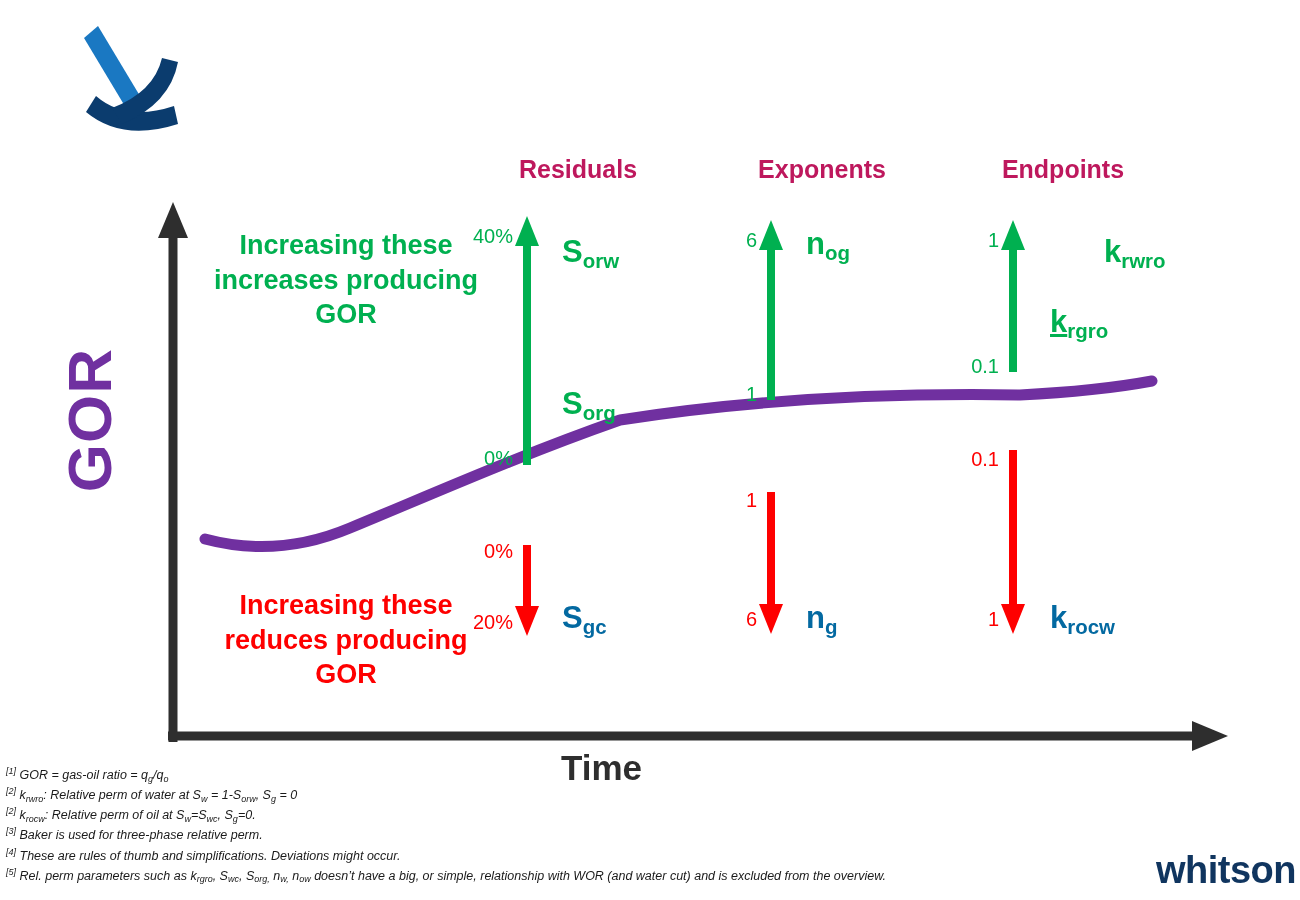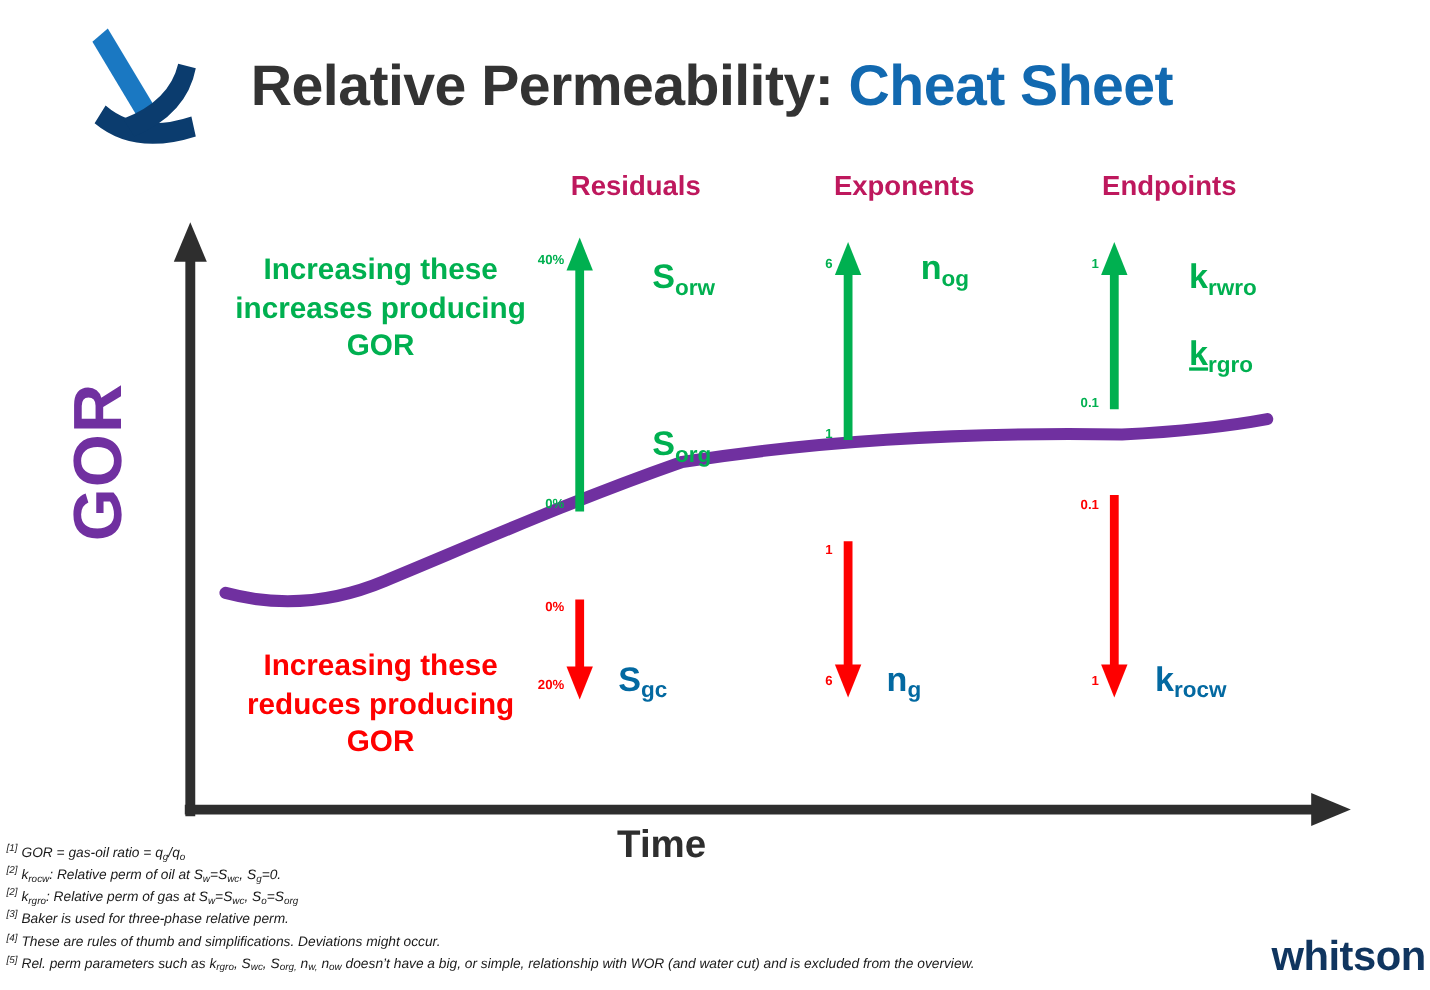--- a/index.html
+++ b/index.html
@@ -104,38 +104,38 @@
   }
   #callout-reduce {
     left: 196px;
     top: 588px;
     color: #fe0000;
   }
 
   
   .value-label {
     position: absolute;
-    font-size: 12px;
-    font-weight: bold;
+    font-size: 20px;
+    font-weight: normal;
     white-space: nowrap;
     text-align: right;
     transform: translate(-100%, -50%);
   }
   .value-label.green { color: #00b050; }
   .value-label.red   { color: #fe0000; }
 
   
   .var-label {
     position: absolute;
     font-size: 31px;
     font-weight: bold;
     white-space: nowrap;
     transform: translateY(-50%);
   }
-  .var-label.green { color: #00b050; margin-left: 31px; }
+  .var-label.green { color: #00b050; }
   .var-label.red   { color: #0369a1; }
   .var-label sub {
     font-size: 0.66em;
     font-weight: bold;
     vertical-align: baseline;
     position: relative;
     bottom: -0.30em;
   }
 
   
@@ -178,23 +178,20 @@
 
 <div class="stage">
 
   <svg id="logo-mark" viewBox="0 0 120 120">
     <path d="M20 8 L62 78 L48 90 L6 20 Z" fill="#1a78c2"></path>
     <path d="M18 78 Q48 104 96 88 L100 106 Q44 124 8 94 Z" fill="#0b3c6e"></path>
     <path d="M100 44 Q92 86 44 106 L34 90 Q76 74 84 40 Z" fill="#0b3c6e"></path>
     <path d="M104 42 Q104 92 48 110 L44 94 Q92 78 90 40 Z" fill="#1a78c2" opacity="0"></path>
   </svg>
 
-  <div id="page-title">
-    <span class="title-main">Relative Permeability:</span><span class="title-accent"> Cheat Sheet</span>
-  </div>
 
   <div class="col-header" id="col-header-residuals">Residuals</div>
   <div class="col-header" id="col-header-exponents">Exponents</div>
   <div class="col-header" id="col-header-endpoints">Endpoints</div>
 
   <svg id="axes-layer" viewBox="0 0 1300 900">
 
     <line x1="173" y1="742" x2="173" y2="228" stroke="#2e2e2e" stroke-width="9"></line>
     <polygon points="173,202 158,238 188,238" fill="#2e2e2e"></polygon>
 
@@ -261,36 +258,36 @@
   <div class="value-label red" style="left:757px; top:619px;">6</div>
 
   <div class="value-label red" style="left:999px; top:459px;">0.1</div>
   <div class="value-label red" style="left:999px; top:619px;">1</div>
 
   <div class="var-label green" style="left:562px; top:252px;"><span>S</span><sub>orw</sub></div>
   <div class="var-label green" style="left:562px; top:404px;"><span>S</span><sub>org</sub></div>
 
   <div class="var-label green" style="left:806px; top:244px;"><span>n</span><sub>og</sub></div>
 
-  <div class="var-label green" style="left:1050px; top:252px;"><span>k</span><sub>rwro</sub></div>
+  <div class="var-label green" style="left:1104px; top:252px;"><span>k</span><sub>rwro</sub></div>
   <div class="var-label green" style="left:1050px; top:322px;text-decoration:underline;"><span>k</span><sub>rgro</sub></div>
 
   <div class="var-label red" style="left:562px; top:618px;"><span>S</span><sub>gc</sub></div>
 
   <div class="var-label red" style="left:806px; top:618px;"><span>n</span><sub>g</sub></div>
 
   <div class="var-label red" style="left:1050px; top:618px;"><span>k</span><sub>rocw</sub></div>
 
   <div id="footnotes">
     <div class="fn-row"><span class="fn-marker">[1]</span> <span>GOR = gas-oil ratio = q</span><sub>g</sub><span>/q</span><sub>o</sub></div>
 
+    <div class="fn-row"><span class="fn-marker">[2]</span> <span>k</span><sub>rwro</sub><span>: Relative perm of water at S</span><sub>w</sub><span> = 1-S</span><sub>orw</sub><span>,  S</span><sub>g</sub><span> = 0</span></div>
 
     <div class="fn-row"><span class="fn-marker">[2]</span> <span>k</span><sub>rocw</sub><span>: Relative perm of oil at S</span><sub>w</sub><span>=S</span><sub>wc</sub><span>, S</span><sub>g</sub><span>=0.</span></div>
 
-    <div class="fn-row"><span class="fn-marker">[2]</span> <span>k</span><sub>rgro</sub><span>: Relative perm of gas at S</span><sub>w</sub><span>=S</span><sub>wc</sub><span>, S</span><sub>o</sub><span>=S</span><sub>org</sub></div>
 
     <div class="fn-row"><span class="fn-marker">[3]</span> <span>Baker is used for three-phase relative perm.</span></div>
 
     <div class="fn-row"><span class="fn-marker">[4]</span> <span>These are rules of thumb and simplifications. Deviations might occur.</span></div>
 
     <div class="fn-row"><span class="fn-marker">[5]</span> <span>Rel. perm parameters such as k</span><sub>rgro</sub><span>, S</span><sub>wc</sub><span>, S</span><sub>org,</sub><span> n</span><sub>w,</sub><span> n</span><sub>ow</sub><span> doesn’t have a big, or simple, relationship with WOR (and water cut) and is excluded from the overview.</span></div>
   </div>
 
   <div id="whitson-wordmark">whitson</div>
 

